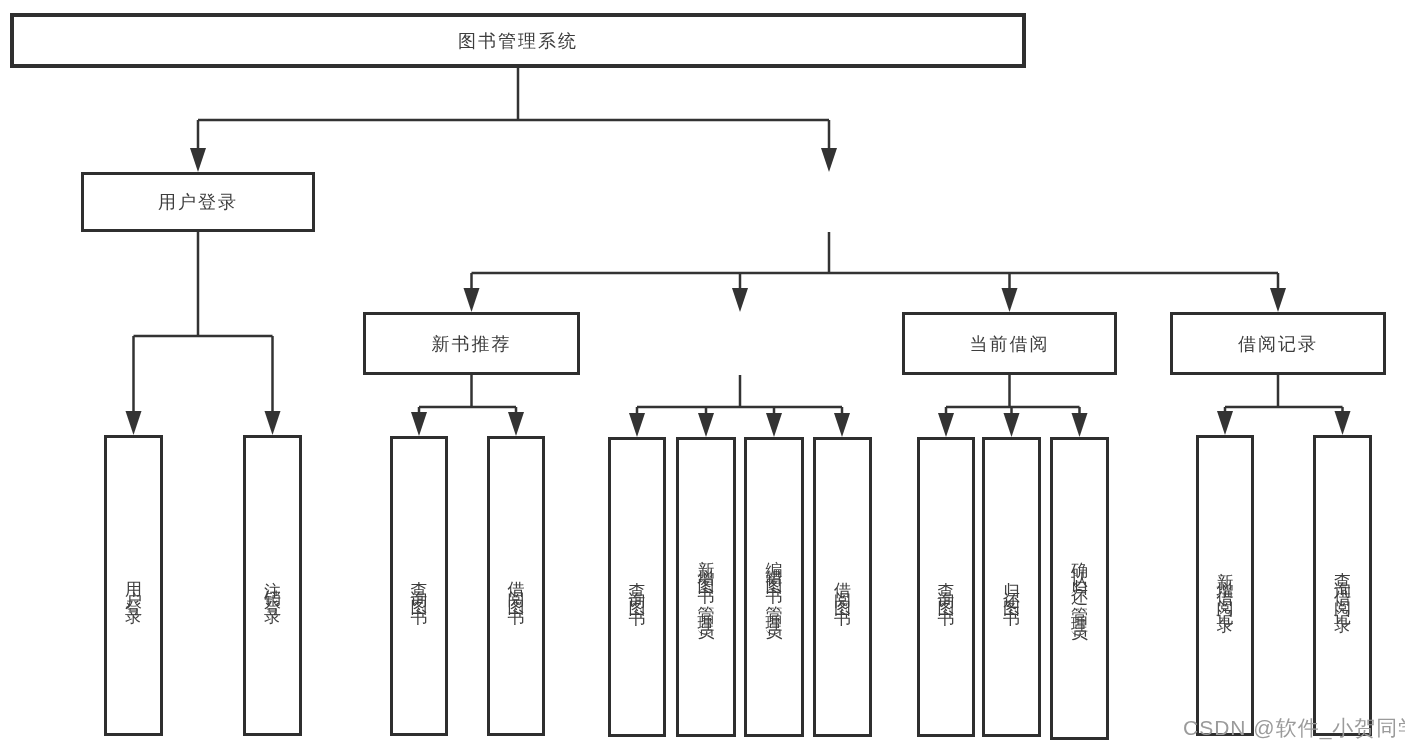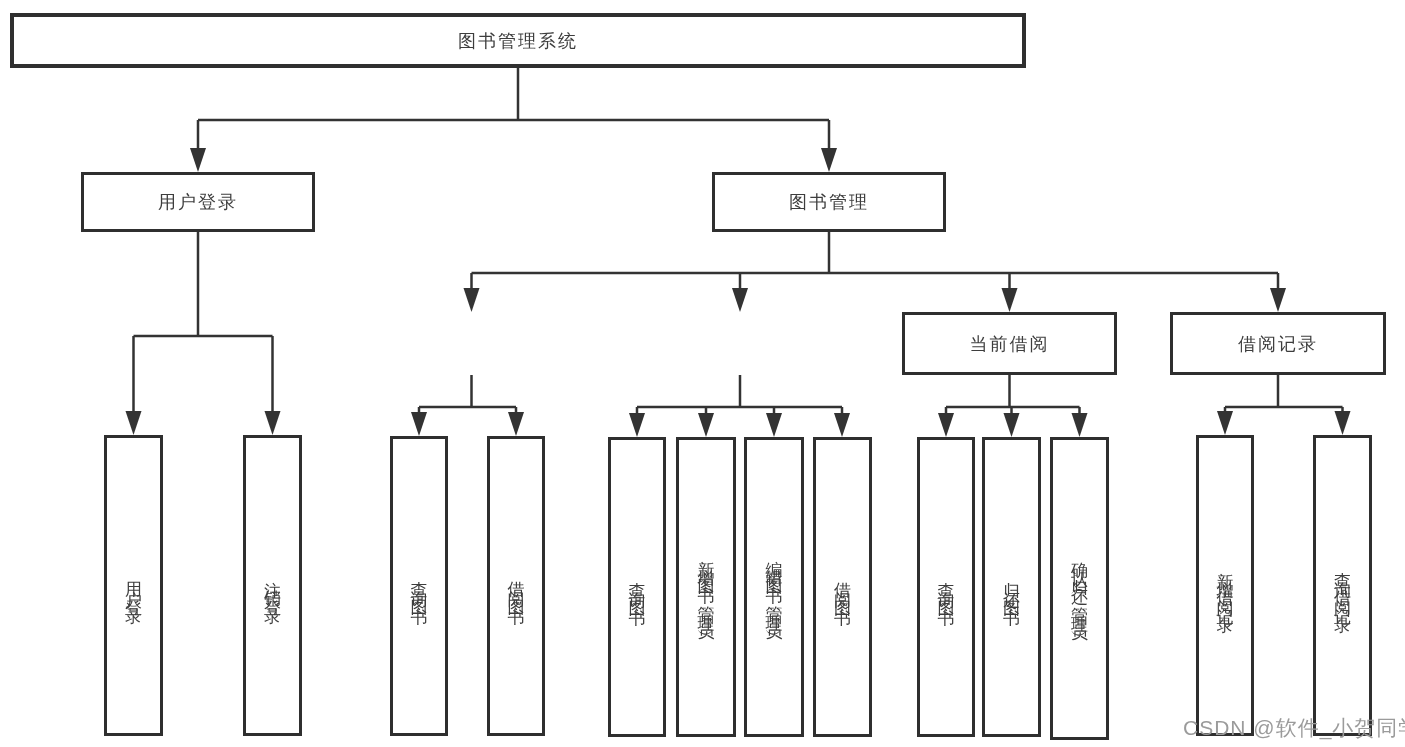--- a/index.html
+++ b/index.html
@@ -133,22 +133,22 @@
       <polygon points="1071.5,413 1087.5,413 1079.5,437"></polygon>
 
       <polygon points="1217,411 1233,411 1225,435"></polygon>
       <polygon points="1334.5,411 1350.5,411 1342.5,435"></polygon>
     </g>
   </svg>
 
   <div class="node root" style="left:10px; top:13px; width:1016px; height:55px;">图书管理系统</div>
 
   <div class="node" style="left:81px; top:172px; width:234px; height:60px;">用户登录</div>
-  <div class="node" style="left:712px; top:172px; width:234px; height:60px;">图书管理</div>
 
+  <div class="node" style="left:363px; top:312px; width:217px; height:63px;">新书推荐</div>
   <div class="node" style="left:902px; top:312px; width:215px; height:63px;">当前借阅</div>
   <div class="node" style="left:1170px; top:312px; width:216px; height:63px;">借阅记录</div>
 
   <div class="node leaf" style="left:104px; top:435px; width:59px; height:301px;">用户登录</div>
   <div class="node leaf" style="left:243px; top:435px; width:59px; height:301px;">注销登录</div>
 
   <div class="node leaf" style="left:390px; top:436px; width:58px; height:300px;">查询图书</div>
   <div class="node leaf" style="left:487px; top:436px; width:58px; height:300px;">借阅图书</div>
 
   <div class="node leaf" style="left:608px; top:437px; width:58px; height:300px;">查询图书</div>

